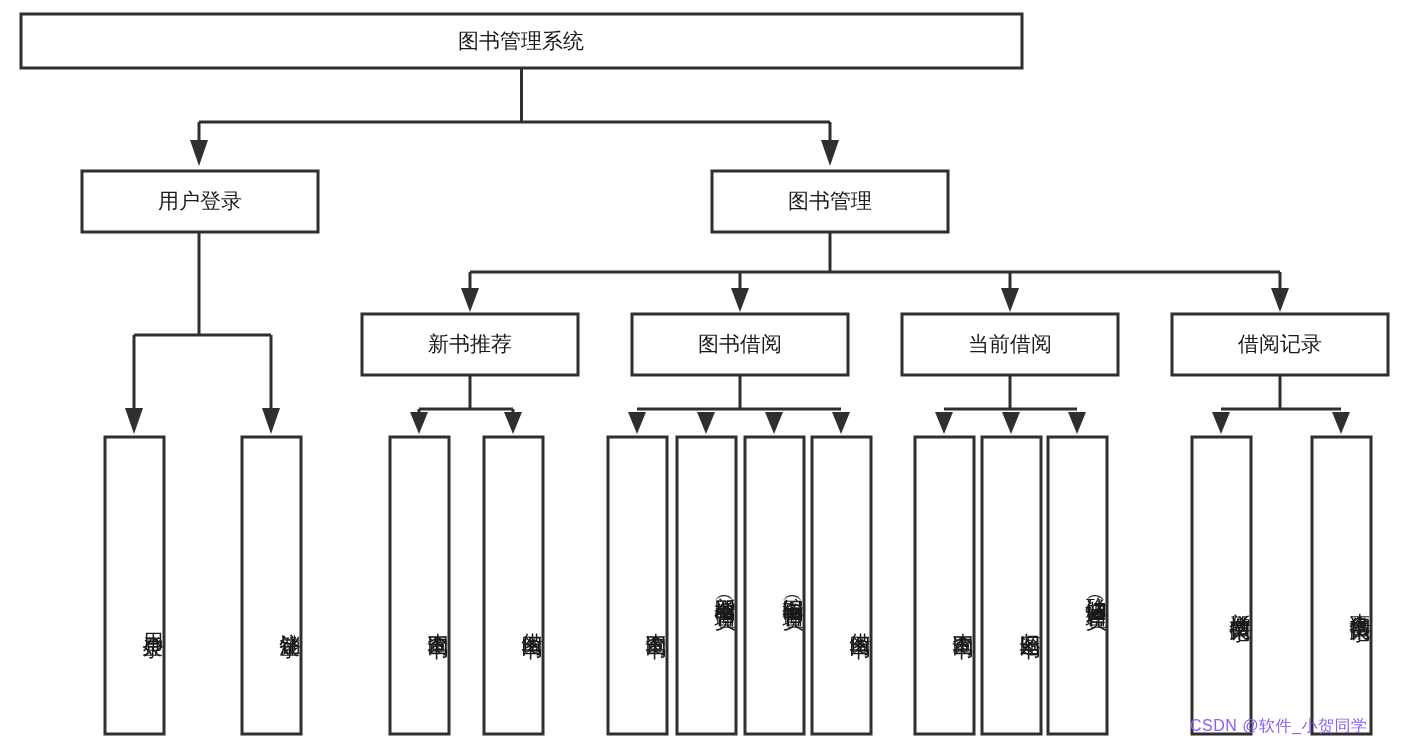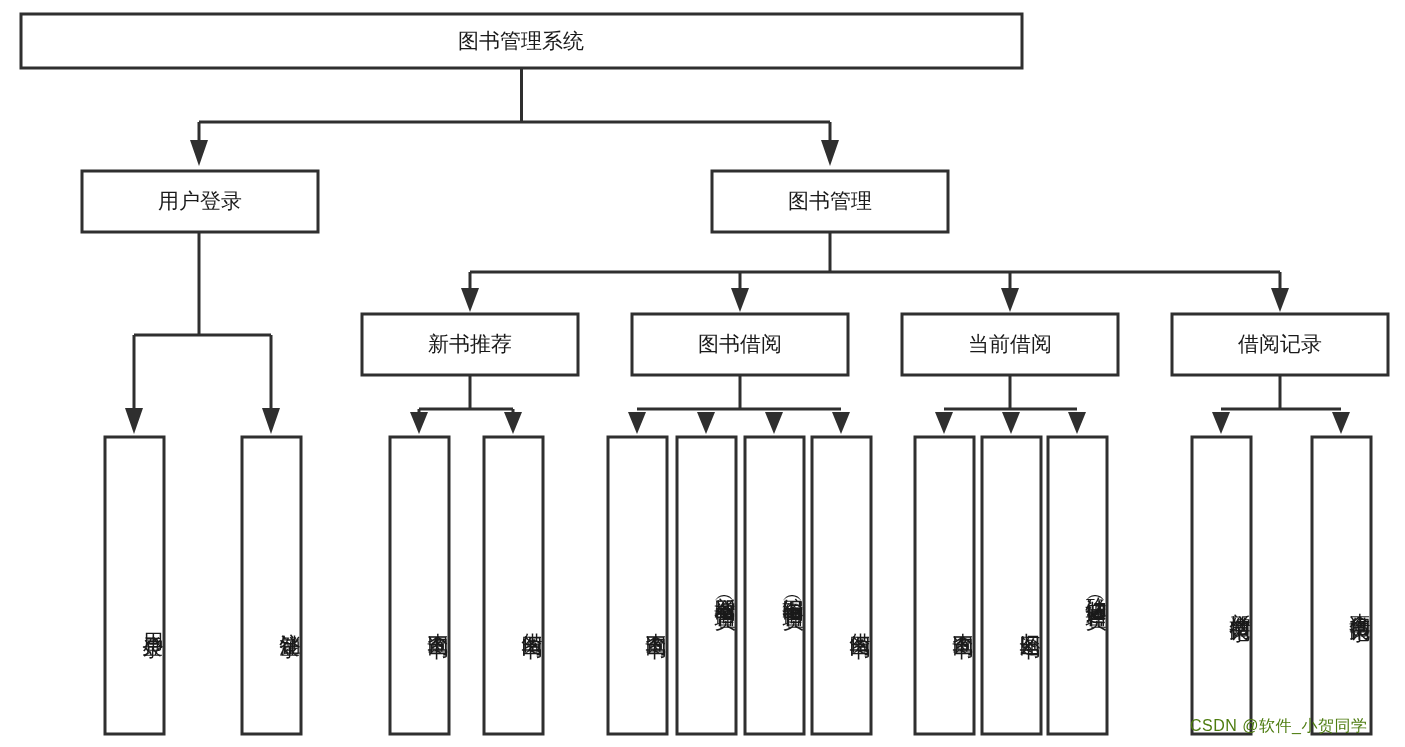--- a/index.html
+++ b/index.html
@@ -65,21 +65,21 @@
     display: flex;
     align-items: flex-start;
     justify-content: center;
   }
   .watermark {
     position: absolute;
     left: 1190px;
     top: 716px;
     font-family: "Liberation Sans", "DejaVu Sans", sans-serif;
     font-size: 16px;
-    color: #4d7c0f;
+    color: #8b5cf6;
     white-space: nowrap;
     letter-spacing: 0.5px;
   }
 </style>
 </head>
 <body>
 
 <div id="diagram-root">
 
   <svg class="diagram-svg" viewBox="0 0 1405 747">

